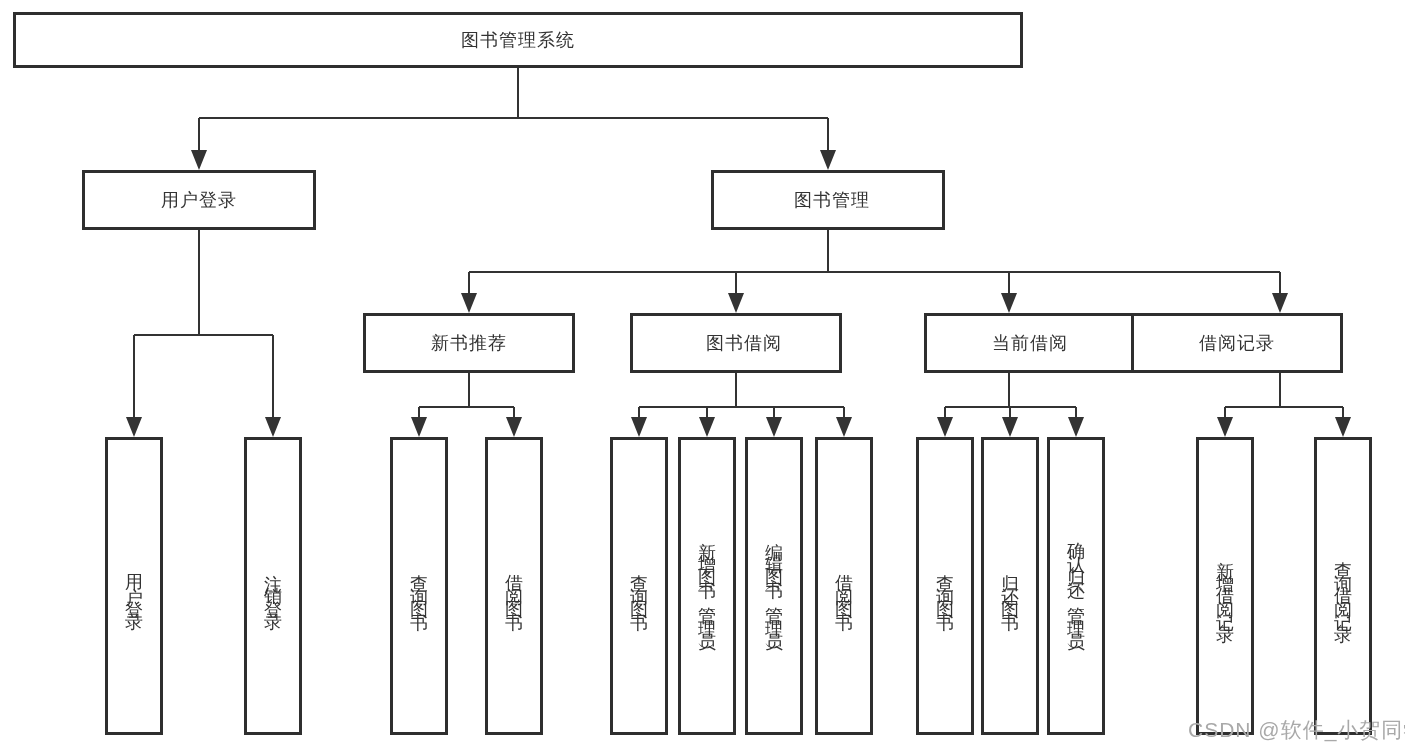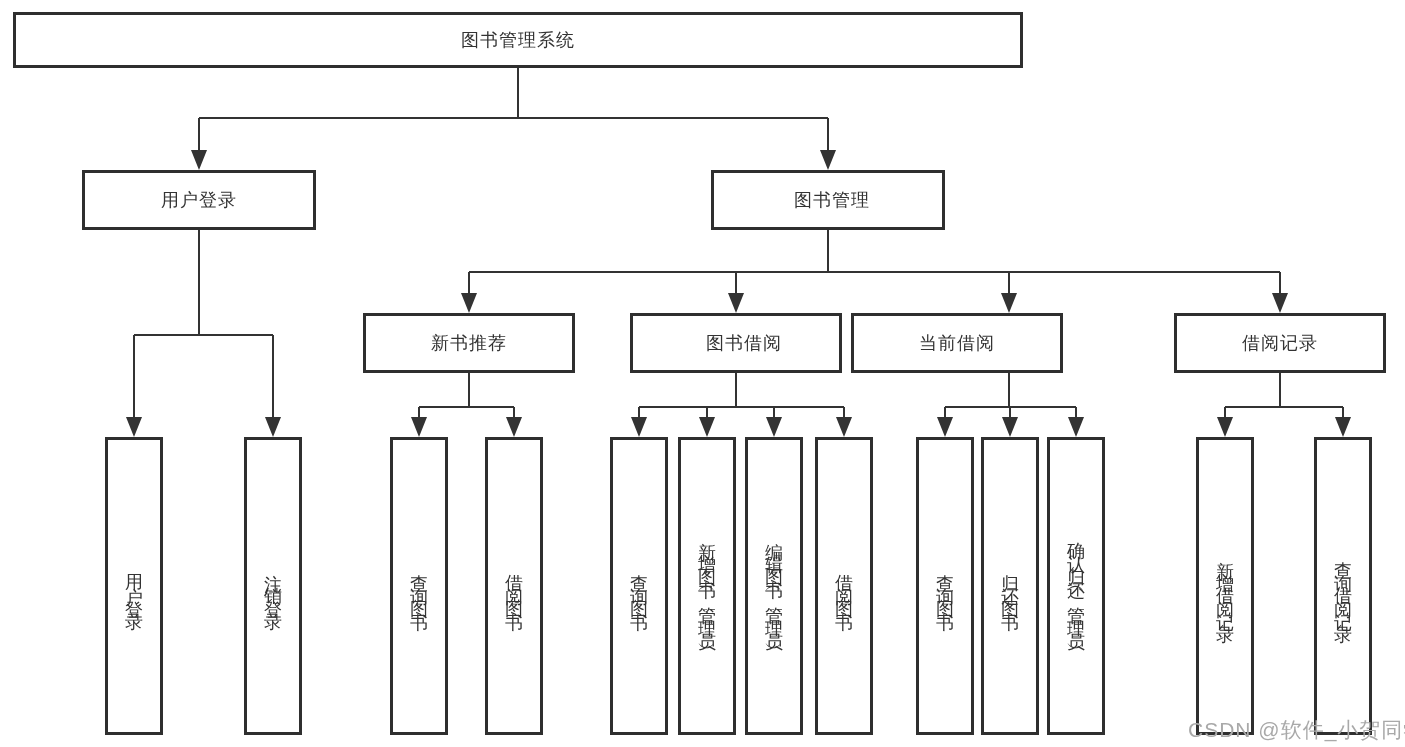--- a/index.html
+++ b/index.html
@@ -38,22 +38,22 @@
   }
   
   .n-root { left: 13px;  top: 12px;  width: 1010px; height: 56px; }
   
   .n-l2a  { left: 82px;  top: 170px; width: 234px;  height: 60px; }
   .n-l2b  { left: 711px; top: 170px; width: 234px;  height: 60px; padding-left: 8px; }
   
   .n-l3   { top: 313px; width: 212px; height: 60px; }
   .n-l3a  { left: 363px; text-align: right; }
   .n-l3b  { left: 630px; padding-left: 16px; }
-  .n-l3c  { left: 851px; align-items: center; }
-  .n-l3d  { left: 1174px; justify-content: center; }
+  .n-l3c  { left: 924px; align-items: center; }
+  .n-l3d  { left: 1131px; justify-content: center; }
   
   .leaf   { top: 437px; width: 58px; height: 298px; }
   .n-a1 { left: 105px; }  .n-a2 { left: 244px; }
   .n-b1 { left: 390px; }  .n-b2 { left: 485px; }
   .n-c1 { left: 610px; }  .n-c2 { left: 678px; }
   .n-c3 { left: 745px; }  .n-c4 { left: 815px; }
   .n-d1 { left: 916px; }  .n-d2 { left: 981px; }
   .n-d3 { left: 1047px; }
   .n-e1 { left: 1196px; } .n-e2 { left: 1314px; }
   #watermark {

